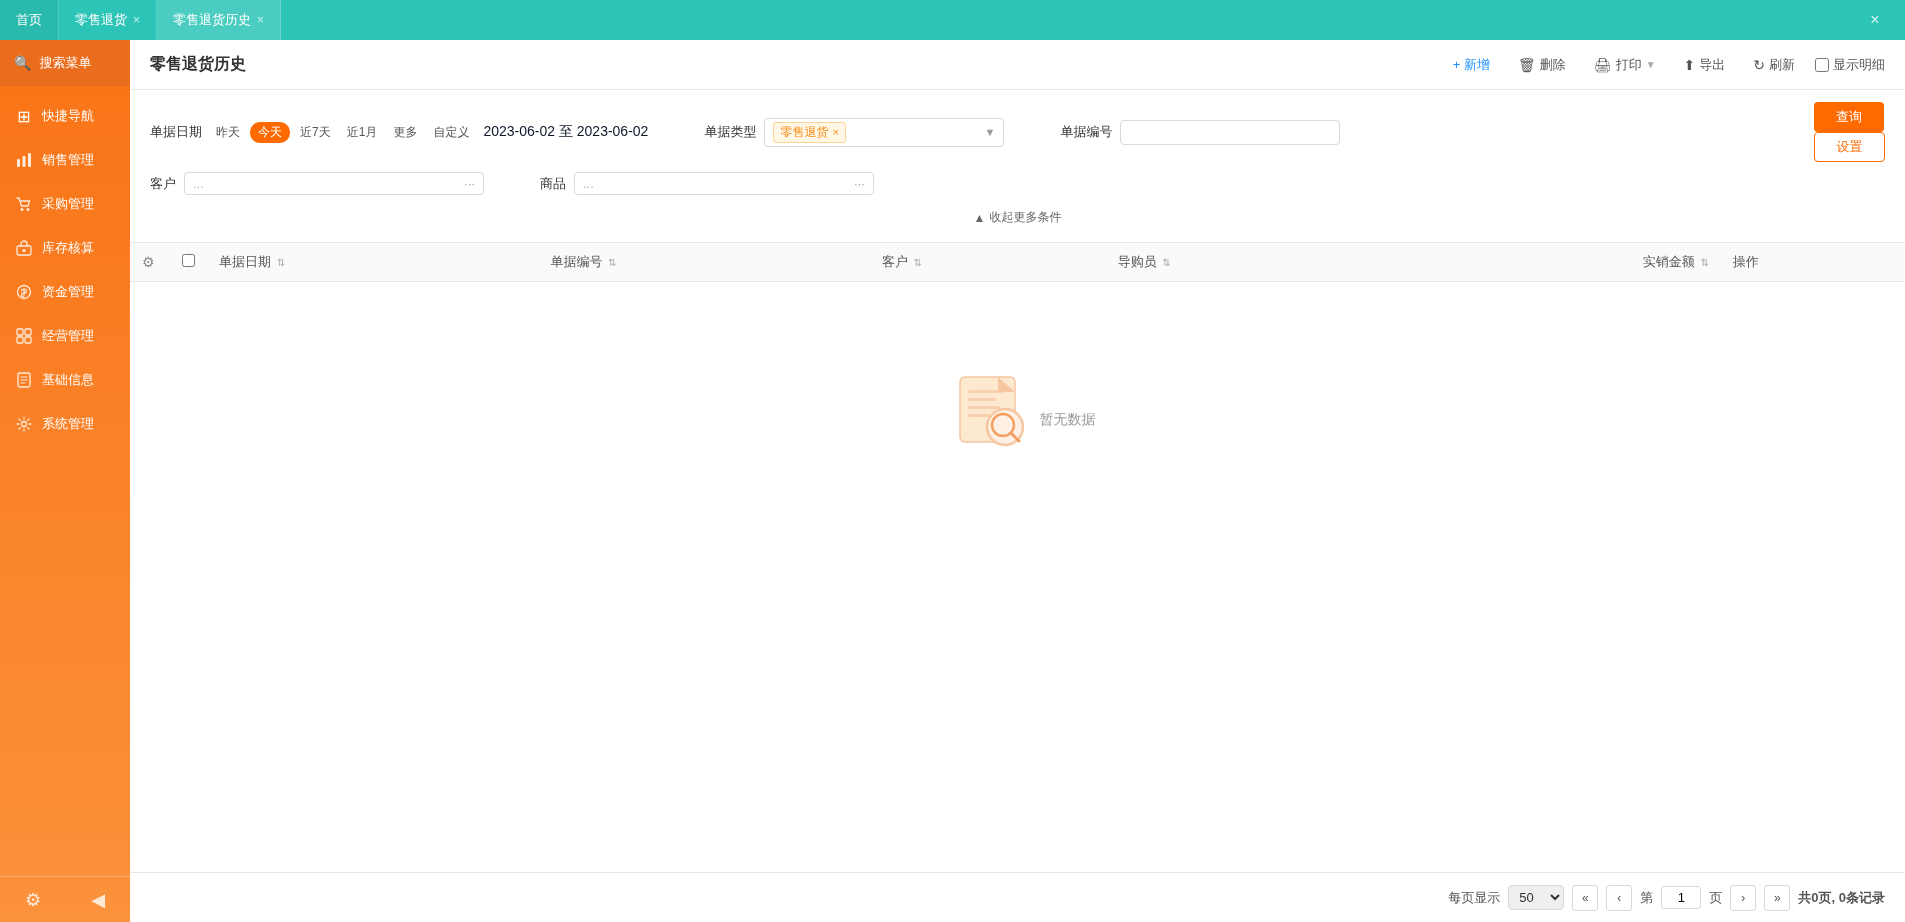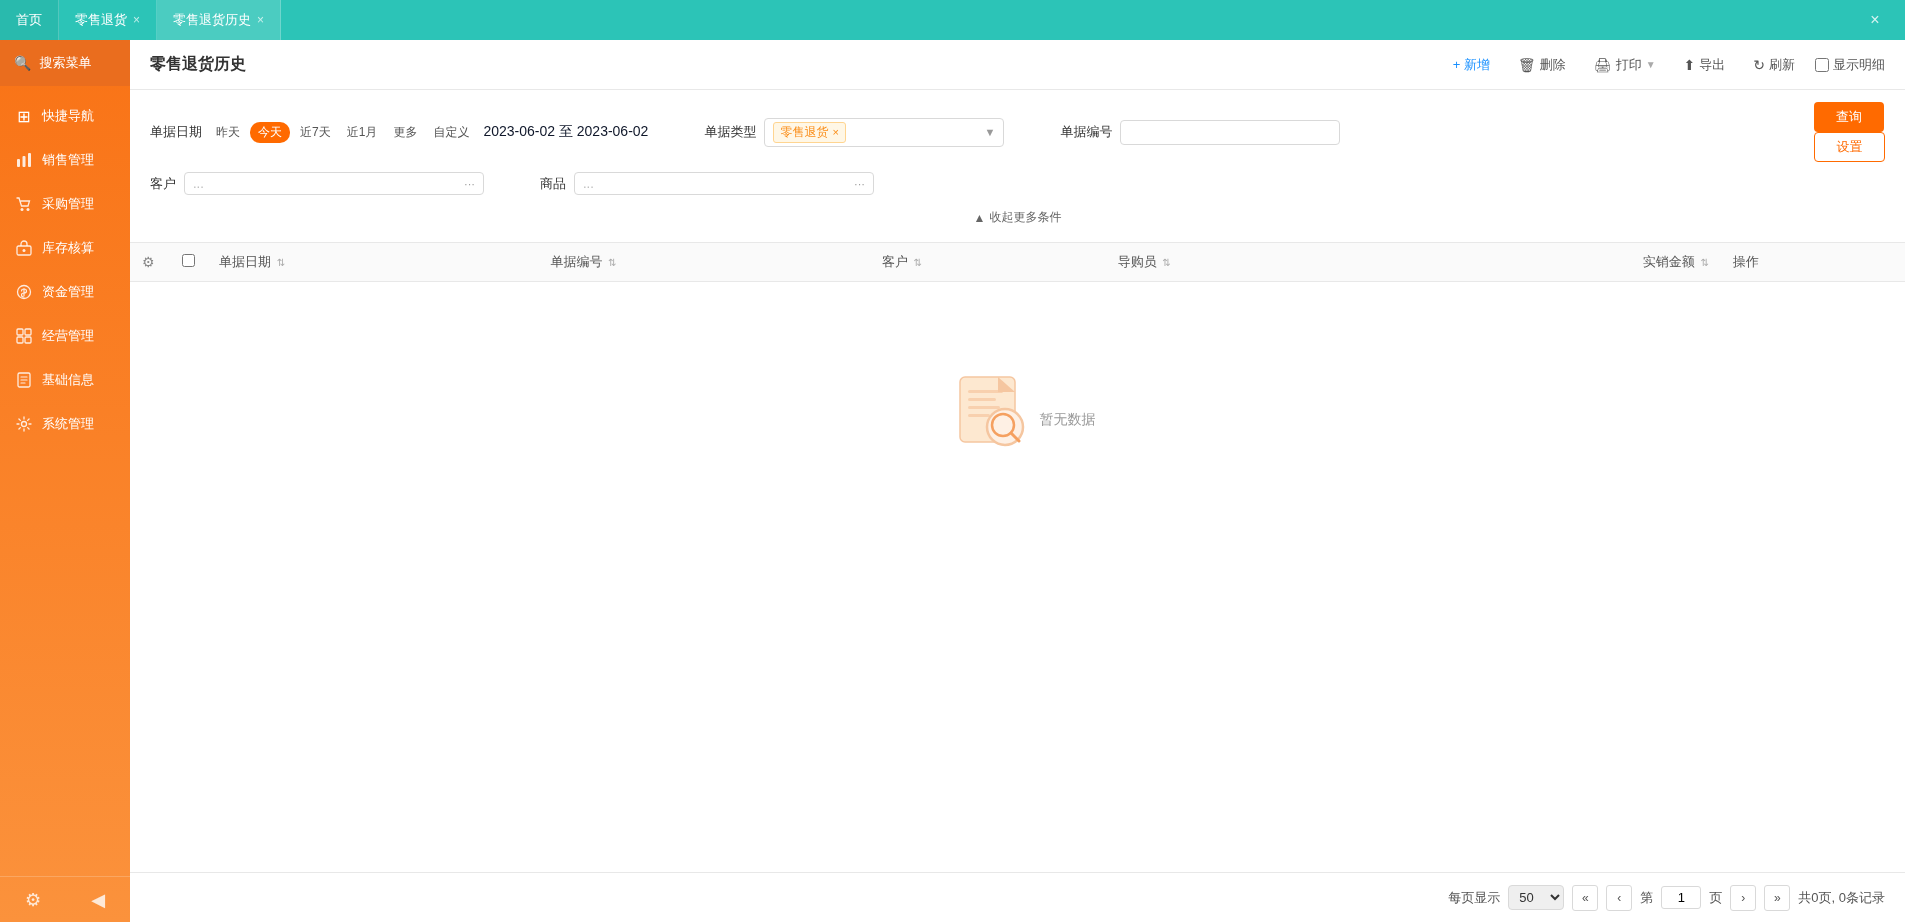--- a/index.html
+++ b/index.html
@@ -403,20 +403,21 @@
       border: 1px solid #d9d9d9;
       border-radius: 3px;
       width: 40px;
       text-align: center;
       padding: 3px;
       font-size: 13px;
     }
     .pagination-info {
       font-size: 13px;
       color: #555;
+      font-weight: bold;
     }
   </style>
 </head>
 <body>
 
 <div class="top-bar">
   <div class="top-bar-tabs">
     <div class="top-tab home">
       <span>首页</span>
     </div>

